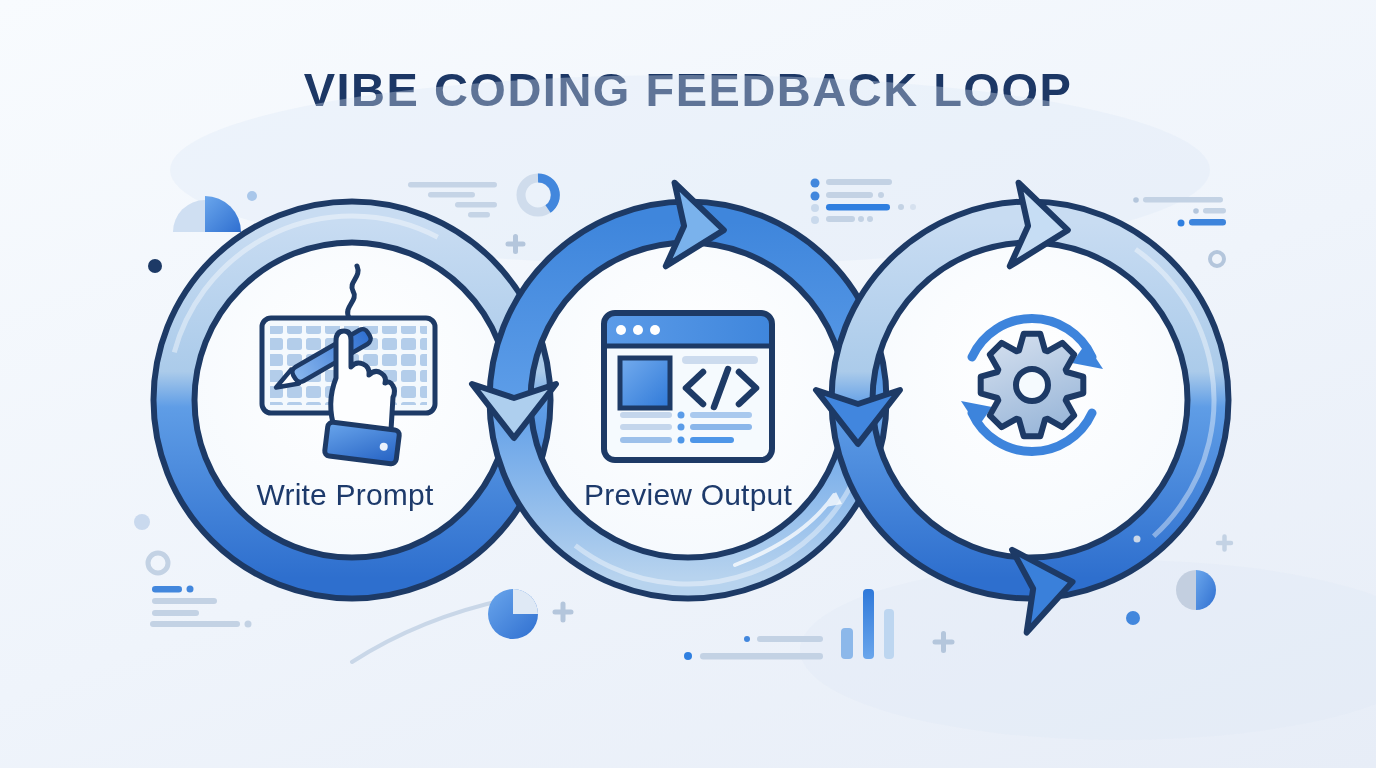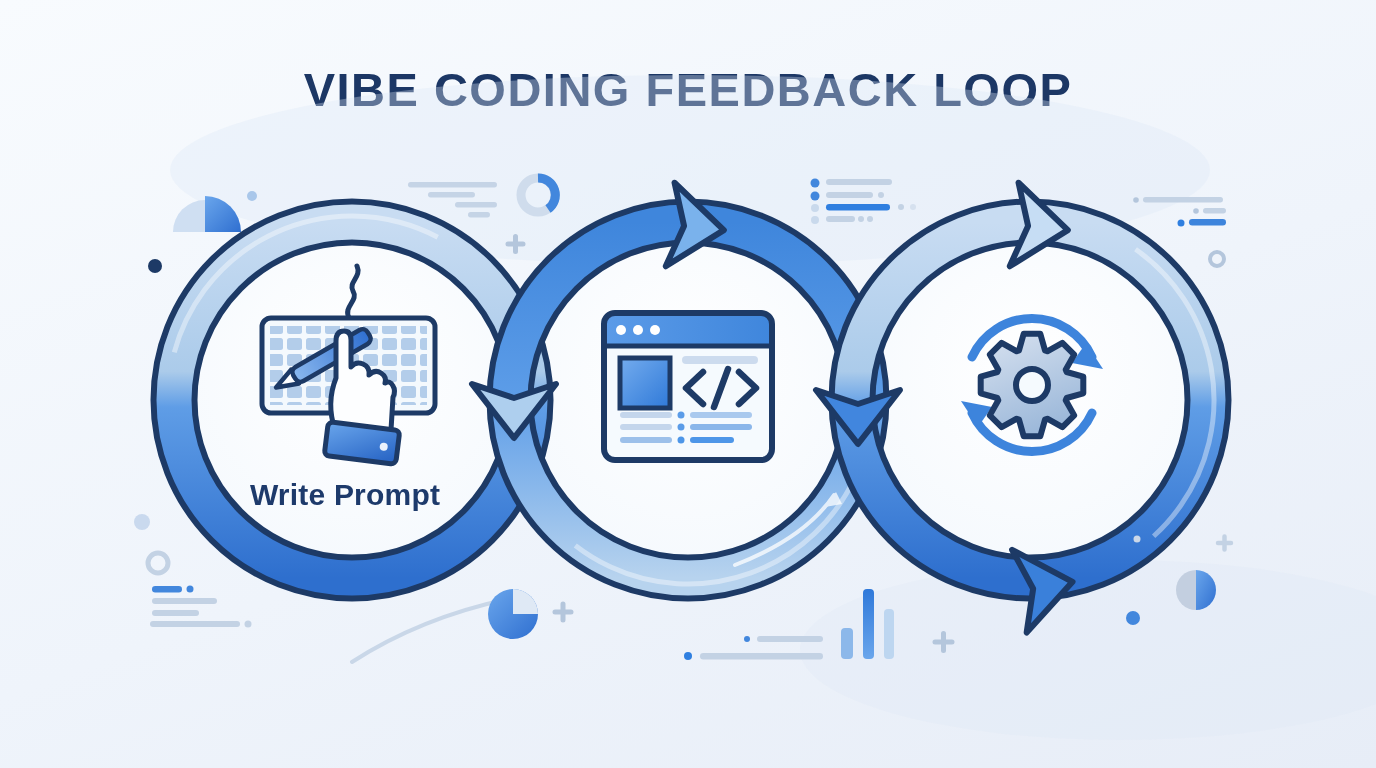--- a/index.html
+++ b/index.html
@@ -9,21 +9,21 @@
     font-family:"Liberation Sans",sans-serif;
   }
   .canvas{position:relative;width:1376px;height:680px;}
   svg.diagram{position:absolute;left:0;top:0;}
   .title{
     position:absolute;left:0;top:62px;width:100%;text-align:center;
     font-size:47px;font-weight:bold;letter-spacing:1.5px;color:#1c3765;
   }
   .step-label{
     position:absolute;transform:translate(-50%,-50%);
-    font-size:30px;font-weight:bold;color:#1d3a6b;white-space:nowrap;letter-spacing:.2px;text-align:right;
+    font-size:30px;font-weight:normal;color:#1d3a6b;white-space:nowrap;letter-spacing:.2px;text-align:right;
   }
   .lbl-1{left:345px;top:495px;}
   .lbl-2{left:688px;top:495px;}
   .lbl-3{left:1032px;top:495px;}
 </style>
 </head>
 <body>
 
 <div class="canvas">
 
@@ -259,13 +259,14 @@
       <g>
         <path d="M 1196 570 A 20 20 0 0 0 1196 610 Z" fill="#c3cfe0"></path>
         <path d="M 1196 570 A 20 20 0 0 1 1196 610 Z" fill="url(#decoBlueGrad)"></path>
       </g>
       <circle cx="1133" cy="618" r="7" fill="#4287dd"></circle>
       <circle cx="1137" cy="539" r="3.5" fill="#ccd8e8"></circle>
     </g>
   </svg>
 
   <div class="step-label lbl-1">Write Prompt</div>
+  <div class="step-label lbl-2">Preview Output</div>
 </div>
 
 </body></html>

